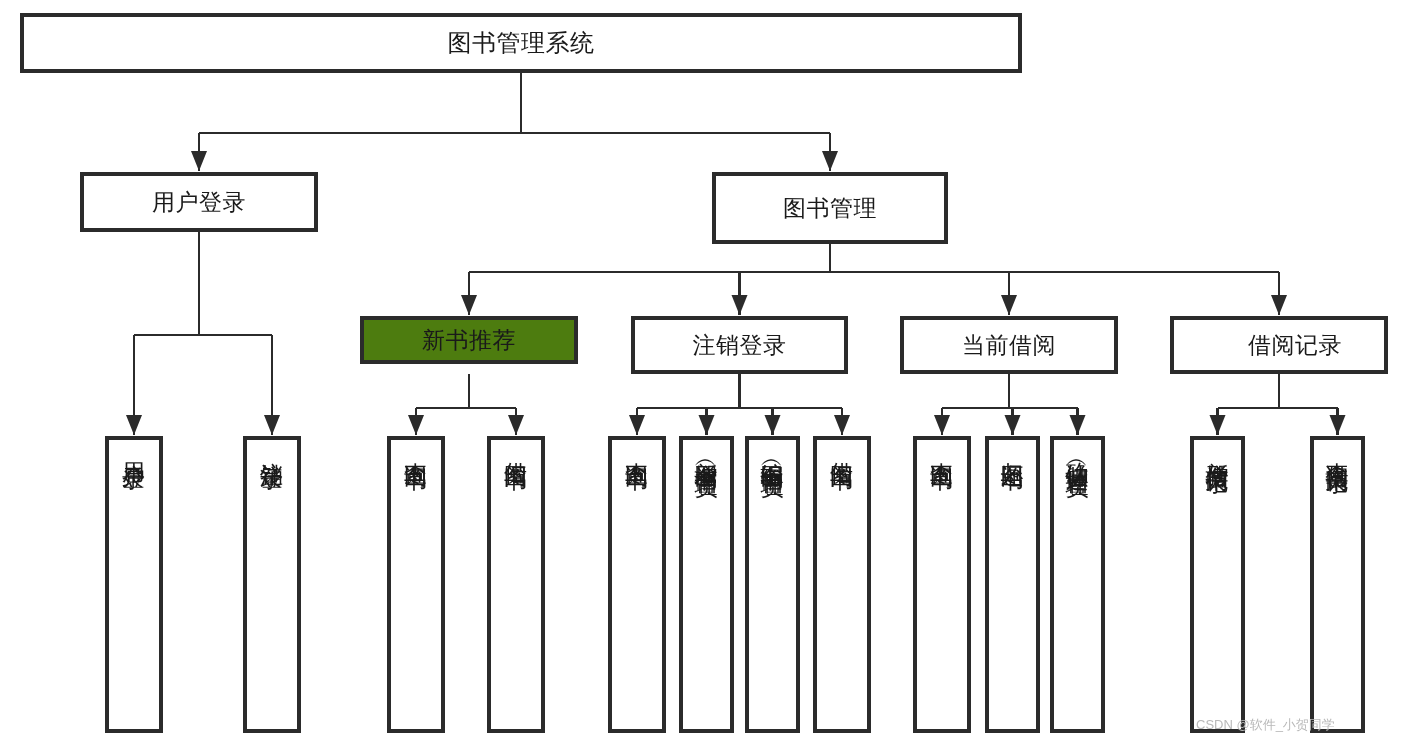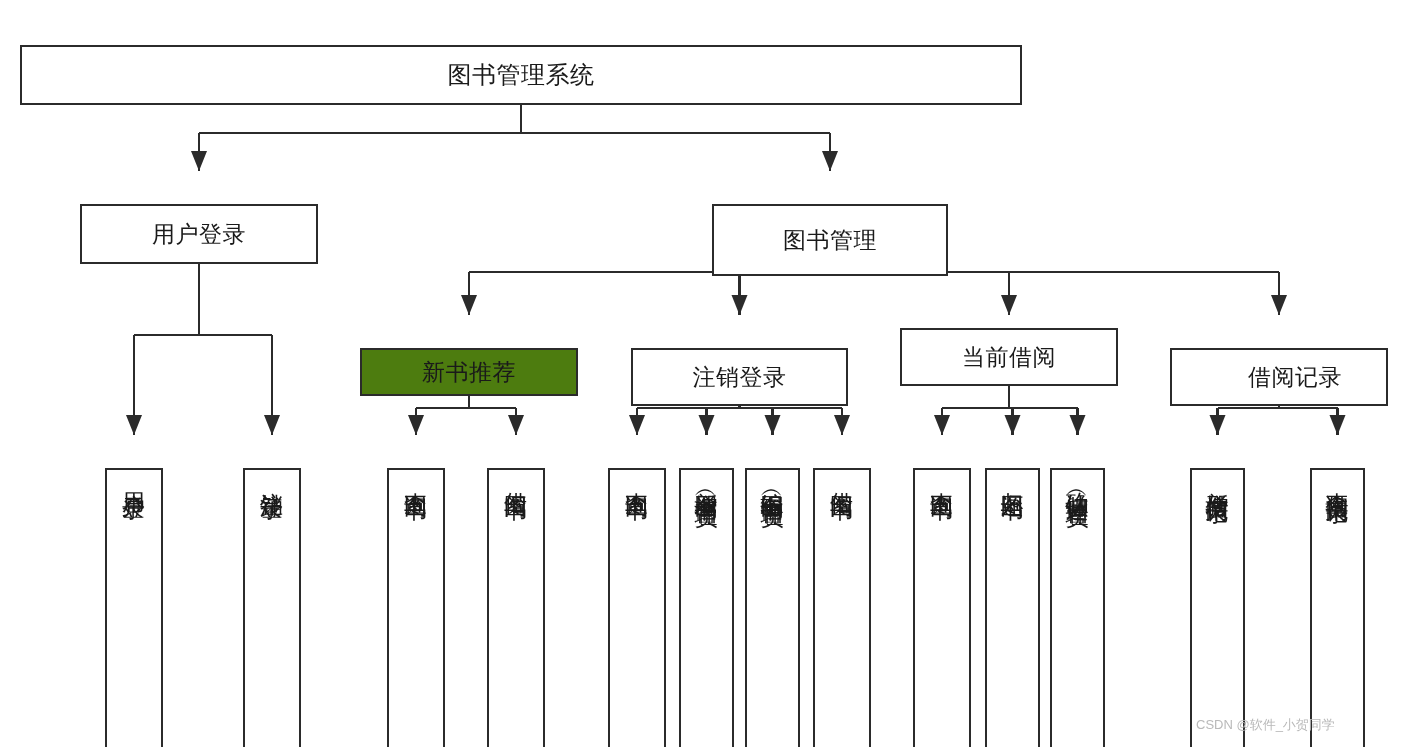--- a/index.html
+++ b/index.html
@@ -20,28 +20,27 @@
   #edges {
     position: absolute;
     left: 0;
     top: 0;
     width: 1405px;
     height: 747px;
   }
   .node {
     position: absolute;
     box-sizing: border-box;
-    border: 2px solid #d946ef;
+    border: 4px solid #d946ef;
     background: #ffffff;
     display: flex;
     align-items: center;
     justify-content: center;
     color: #1a1a1a;
     text-align: center;
-    margin-top: 32px;
   }
   .node-label {
     display: block;
     line-height: 1.22;
     letter-spacing: 0.5px;
   }
   .node.horizontal .node-label {
     writing-mode: horizontal-tb;
     font-size: 23px;
   }
@@ -134,21 +133,21 @@
       </div>
       <div class="node horizontal" style="left: 712px; top: 172px; width: 236px; height: 72px; border-color: rgb(43, 43, 43); background: rgb(255, 255, 255); color: rgb(26, 26, 26);">
         <span class="node-label">图书管理</span>
       </div>
       <div class="node horizontal" style="left: 360px; top: 316px; width: 218px; height: 48px; border-color: rgb(43, 43, 43); background: #4d7c0f; color: rgb(26, 26, 26);">
         <span class="node-label">新书推荐</span>
       </div>
       <div class="node horizontal" style="left: 631px; top: 316px; width: 217px; height: 58px; border-color: rgb(43, 43, 43); background: rgb(255, 255, 255); color: rgb(26, 26, 26);">
         <span class="node-label">注销登录</span>
       </div>
-      <div class="node horizontal" style="left: 900px; top: 296px; width: 218px; height: 58px; border-color: rgb(43, 43, 43); background: rgb(255, 255, 255); color: rgb(26, 26, 26);">
+      <div class="node horizontal" style="left: 900px; top: 316px; width: 218px; height: 58px; border-color: rgb(43, 43, 43); background: rgb(255, 255, 255); color: rgb(26, 26, 26);">
         <span class="node-label">当前借阅</span>
       </div>
       <div class="node horizontal" style="left: 1170px; top: 316px; width: 218px; height: 58px; border-color: rgb(43, 43, 43); background: rgb(255, 255, 255); color: rgb(26, 26, 26); padding-left: 32px;">
         <span class="node-label">借阅记录</span>
       </div>
       <div class="node vertical" style="left: 105px; top: 436px; width: 58px; height: 297px; border-color: rgb(43, 43, 43); background: rgb(255, 255, 255); color: rgb(26, 26, 26);">
         <span class="node-label">用户登录</span>
       </div>
       <div class="node vertical" style="left: 243px; top: 436px; width: 58px; height: 297px; border-color: rgb(43, 43, 43); background: rgb(255, 255, 255); color: rgb(26, 26, 26);">
         <span class="node-label">注销登录</span>

